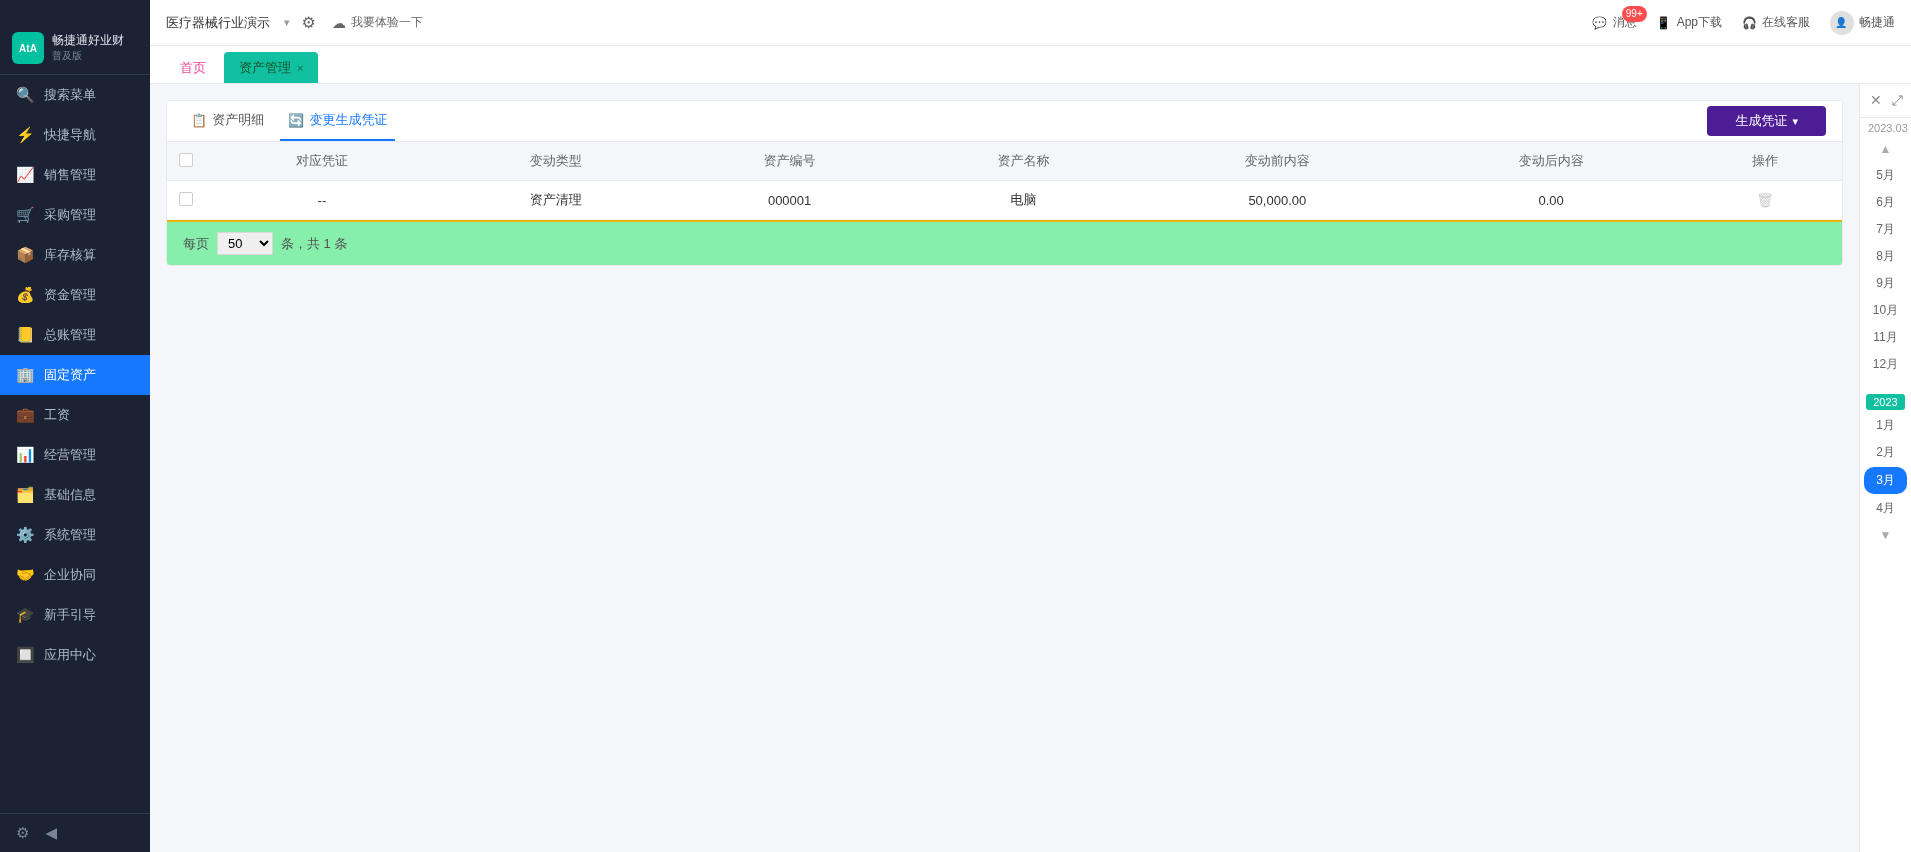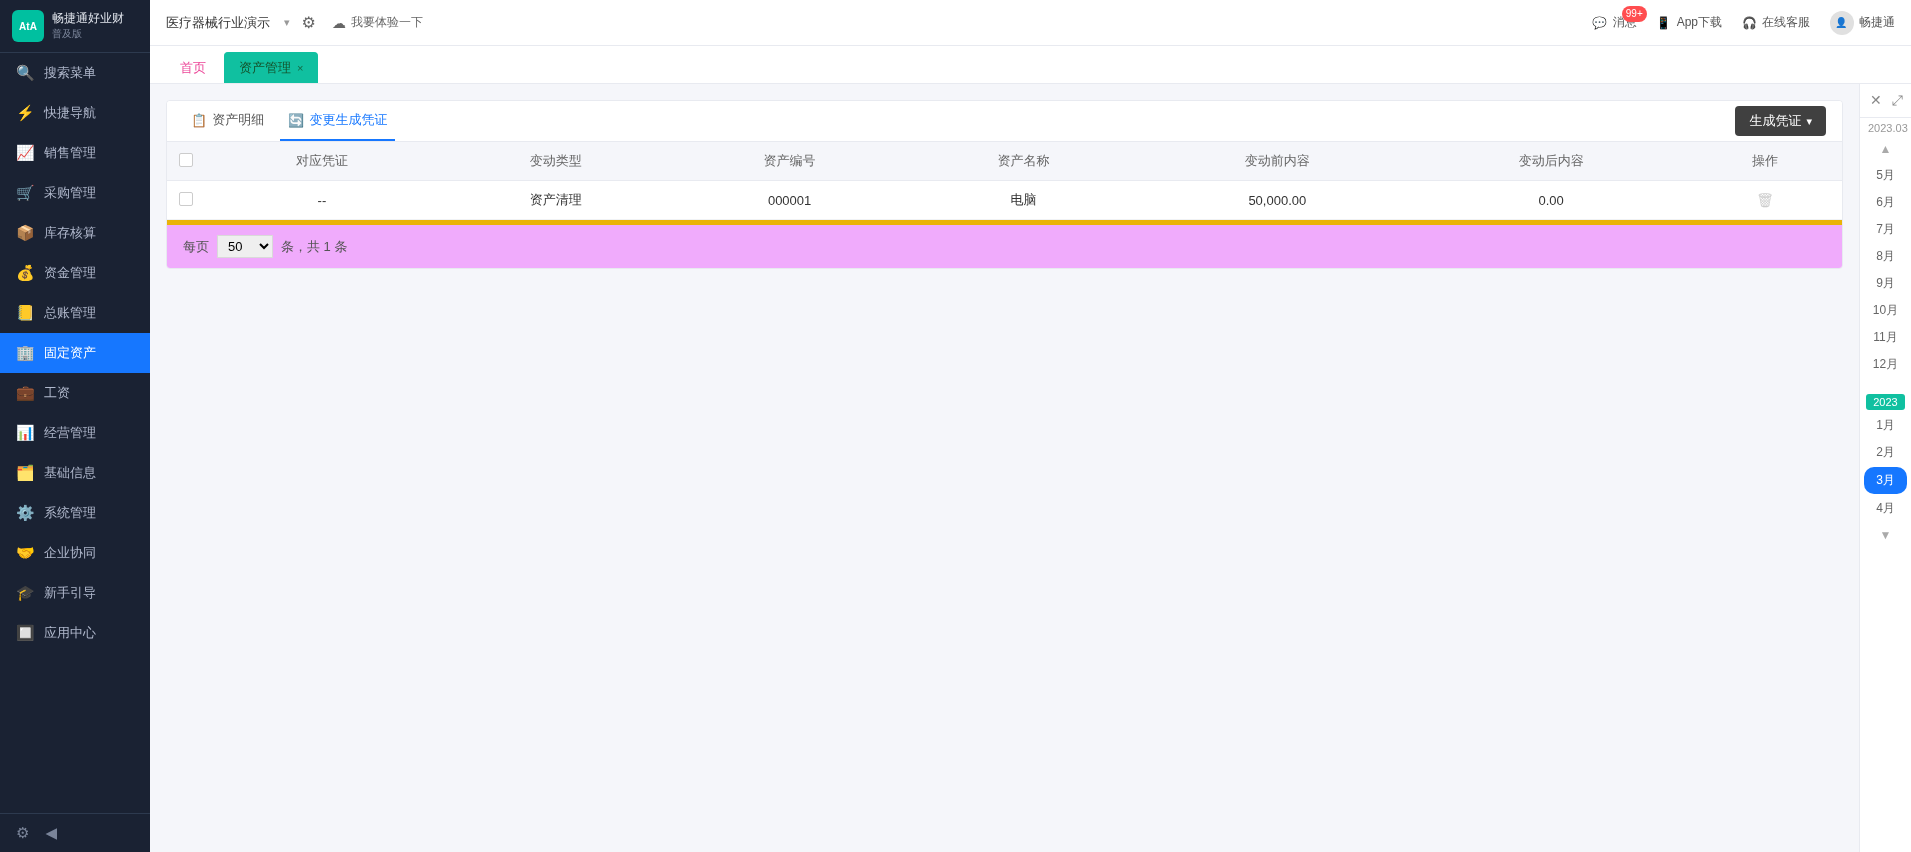--- a/index.html
+++ b/index.html
@@ -14,20 +14,21 @@
       color: #c8cdd8;
       flex-shrink: 0;
       height: 100%;
     }
     .sidebar-header {
       padding: 10px 12px;
       display: flex;
       align-items: center;
       gap: 8px;
       border-bottom: 1px solid #2d3a4f;
+      margin-top: 22px;
     }
     .sidebar-logo {
       width: 32px;
       height: 32px;
       background: #00c0a0;
       border-radius: 6px;
       display: flex;
       align-items: center;
       justify-content: center;
       color: white;
@@ -250,25 +251,25 @@
     }
     .sub-tab .tab-icon { font-size: 13px; }
     .sub-tab-cyan {
       color: #10c0a0;
       border-bottom: 2px solid #10c0a0;
     }
 
     
     .btn-generate {
       margin-left: auto;
-      background: #404040;
+      background: #4c1d95;
       color: white;
       border: none;
       border-radius: 4px;
-      padding: 6px 14px;
+      padding: 6px 28px;
       font-size: 13px;
       cursor: pointer;
       display: flex;
       align-items: center;
       gap: 5px;
     }
     .btn-generate .arrow { font-size: 11px; }
 
     
     .data-table {
@@ -307,22 +308,22 @@
     .delete-icon { color: #ccc; cursor: pointer; font-size: 14px; }
 
     
     .pagination-bar {
       padding: 10px 16px;
       display: flex;
       align-items: center;
       gap: 8px;
       font-size: 13px;
       color: #555;
-      border-top: 5px solid #eab308;
-      background: #f0abfc;
+      border-top: 2px solid #eab308;
+      background: #86efac;
     }
     .per-page-select {
       border: 1px solid #d9d9d9;
       border-radius: 0;
       padding: 2px 6px;
       font-size: 13px;
       cursor: pointer;
     }
 
     

